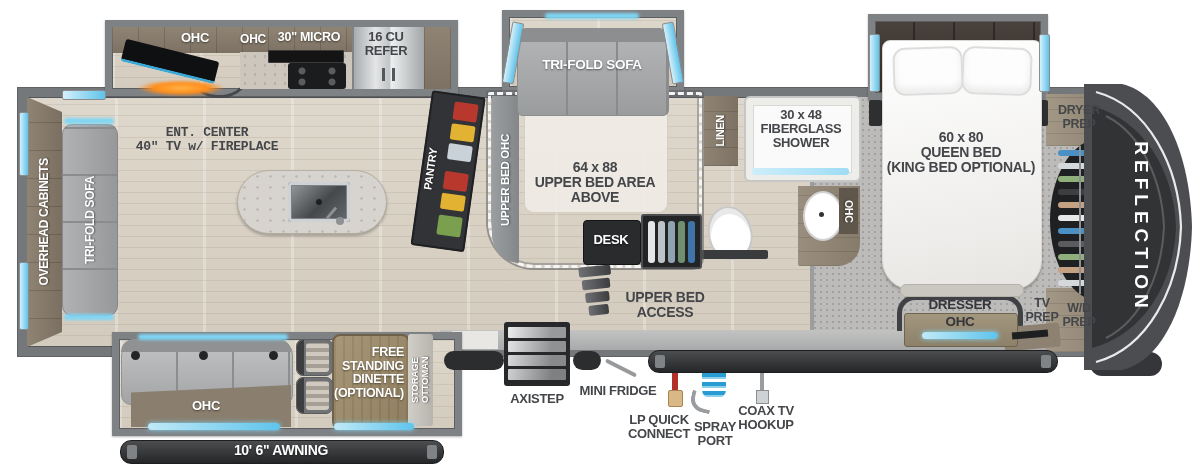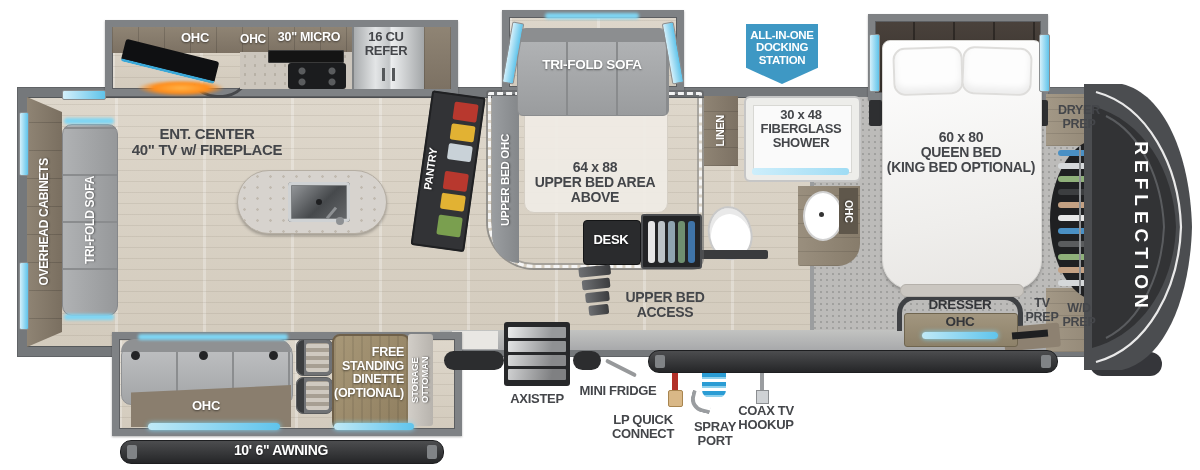--- a/index.html
+++ b/index.html
@@ -71,21 +71,21 @@
   <div class="abs" style="left:268px;top:50px;width:76px;height:13px;background:#141414;border-radius:2px;box-shadow:inset 0 0 0 1px #3a3a3a;z-index:16;"></div>
   <div class="abs" style="left:288px;top:63px;width:58px;height:26px;background:#1b1c1e;border-radius:3px;z-index:16;background-image:radial-gradient(circle at 14px 8px,#5a5c5e 3px,transparent 4px),radial-gradient(circle at 44px 8px,#5a5c5e 3px,transparent 4px),radial-gradient(circle at 14px 19px,#5a5c5e 3px,transparent 4px),radial-gradient(circle at 44px 19px,#5a5c5e 3px,transparent 4px);"></div>
 
   <div class="abs" style="left:352px;top:27px;width:72px;height:62px;background:linear-gradient(90deg,#a9acae,#e3e5e6 30%,#c2c5c7 49%,#eceeef 52%,#9fa2a4);border-left:2px solid #808385;z-index:15;"></div>
   <div class="abs" style="left:382px;top:68px;width:3px;height:13px;background:#55585a;z-index:17;"></div>
   <div class="abs" style="left:392px;top:68px;width:3px;height:13px;background:#55585a;z-index:17;"></div>
   <div class="abs woodband" style="left:424px;top:27px;width:27px;height:62px;z-index:15;"></div>
   <div class="lbl" style="left:350px;top:30px;width:72px;font-size:13px;">16 CU
 REFER</div>
 
-  <div class="lbl" style="left:112px;top:126px;width:190px;font-size:15px;">ENT. CENTER
+  <div class="lbl" style="left:112px;top:126px;width:190px;font-size:13px;font-family:Liberation Mono, monospace;">ENT. CENTER
 40" TV w/ FIREPLACE</div>
 
   <div class="abs" style="left:237px;top:170px;width:148px;height:62px;border-radius:34px;background:#d7d3ce;background-image:radial-gradient(#c1bab0 1.4px,transparent 1.6px);background-size:13px 11px;border:1px solid #b5aea3;box-shadow:0 2px 3px rgba(0,0,0,.25);z-index:8;"></div>
   <div class="abs" style="left:288px;top:182px;width:62px;height:40px;border-radius:4px;background:linear-gradient(135deg,#9ea1a4,#46494c 55%,#6a6d70);box-shadow:inset 0 0 0 3px #cfd2d4,inset 0 0 0 4px #7e8183;z-index:9;"></div>
   <div class="abs" style="left:316px;top:199px;width:6px;height:6px;border-radius:50%;background:#1e1f21;z-index:10;"></div>
   <div class="abs" style="left:330px;top:206px;width:3px;height:14px;background:#8e9194;transform:rotate(40deg);z-index:10;"></div>
   <div class="abs" style="left:336px;top:217px;width:8px;height:8px;border-radius:50%;background:#8e9194;z-index:10;"></div>
 
   <div class="abs" style="left:432px;top:94px;width:54px;height:156px;background:#323336;border-radius:3px;box-shadow:inset 0 0 0 2px #1f2022;transform:rotate(8deg);transform-origin:50% 0;z-index:12;">
     <div class="flexc" style="position:absolute;left:0;top:0;width:20px;height:100%;">
@@ -145,25 +145,20 @@
 SHOWER</div>
   <div class="abs" style="left:708px;top:206px;width:40px;height:50px;background:#ffffff;border:2px solid #c9c9c9;border-radius:50% 50% 46% 46%;box-shadow:inset 0 6px 0 #e9e9e9;transform:rotate(-12deg);z-index:8;"></div>
   <div class="abs" style="left:700px;top:250px;width:68px;height:9px;background:#3a3b3d;border-radius:2px;z-index:9;"></div>
   <div class="abs" style="left:798px;top:186px;width:62px;height:80px;background:repeating-linear-gradient(0deg,rgba(0,0,0,.1) 0 1px,transparent 1px 14px),linear-gradient(90deg,#9a8f7e,#877c6b);border-radius:0 0 22px 2px;z-index:8;"></div>
   <div class="abs" style="left:803px;top:191px;width:36px;height:46px;background:#ffffff;border:2px solid #d2d2d2;border-radius:50%;z-index:9;"></div>
   <div class="abs" style="left:819px;top:212px;width:5px;height:5px;border-radius:50%;background:#333;z-index:10;"></div>
   <div class="abs flexc" style="left:839px;top:188px;width:19px;height:46px;background:#5f574b;z-index:10;">
     <span class="lblw vcw" style="position:static;font-size:10.5px;">OHC</span>
   </div>
 
-  <div class="callout" style="left:746px;top:24px;width:72px;height:60px;clip-path:polygon(0 0,100% 0,100% 73%,50% 100%,0 73%);">
-    <div class="lblw" style="position:static;display:block;padding-top:5px;font-size:11.5px;text-shadow:none;">ALL-IN-ONE
-DOCKING
-STATION</div>
-  </div>
 
   <div class="slide" style="left:868px;top:14px;width:180px;height:86px;box-sizing:border-box;background:repeating-linear-gradient(90deg,transparent 0 38px,rgba(0,0,0,.35) 38px 40px),linear-gradient(#4a423c,#352f2a);"></div>
   <div class="win" style="left:869px;top:34px;width:9px;height:56px;"></div>
   <div class="win" style="left:1039px;top:34px;width:9px;height:56px;"></div>
   <div class="abs" style="left:869px;top:100px;width:13px;height:26px;background:#2e2f31;border-radius:2px;z-index:12;"></div>
   <div class="abs" style="left:1035px;top:100px;width:13px;height:26px;background:#2e2f31;border-radius:2px;z-index:12;"></div>
   <div class="abs" style="left:882px;top:40px;width:158px;height:248px;background:linear-gradient(170deg,#ffffff,#efeeec 70%,#e7e5e2);border:1px solid #d8d7d4;border-radius:8px 8px 30px 30px;box-shadow:0 2px 3px rgba(0,0,0,.25);z-index:13;"></div>
   <div class="abs" style="left:893px;top:47px;width:66px;height:44px;background:#fdfdfd;border:2px solid #dedddb;border-radius:12px;transform:rotate(-2deg);box-shadow:inset 0 -5px 7px rgba(0,0,0,.07);z-index:14;"></div>
   <div class="abs" style="left:962px;top:47px;width:66px;height:44px;background:#fdfdfd;border:2px solid #dedddb;border-radius:12px;transform:rotate(2deg);box-shadow:inset 0 -5px 7px rgba(0,0,0,.07);z-index:14;"></div>
   <div class="lbl" style="left:884px;top:130px;width:154px;font-size:14px;">60 x 80
@@ -216,21 +211,21 @@
     <div style="position:absolute;left:4px;top:33px;width:58px;height:11px;background:linear-gradient(100deg,#d8d9da,#88898b 75%);border-radius:1px;"></div>
     <div style="position:absolute;left:4px;top:47px;width:58px;height:11px;background:linear-gradient(100deg,#cfd0d1,#7f8082 75%);border-radius:1px;"></div>
   </div>
   <div class="lbl" style="left:495px;top:392px;width:84px;font-size:13px;">AXISTEP</div>
 
   <div class="abs" style="left:604px;top:366px;width:34px;height:4px;background:#97999b;border-radius:2px;transform:rotate(27deg);z-index:29;"></div>
   <div class="lbl" style="left:566px;top:384px;width:104px;font-size:13px;">MINI FRIDGE</div>
 
   <div class="abs" style="left:672px;top:360px;width:6px;height:32px;background:#b23129;z-index:29;"></div>
   <div class="abs" style="left:668px;top:390px;width:13px;height:15px;background:#d9b887;border:1px solid #a8854f;border-radius:2px;z-index:29;"></div>
-  <div class="lbl" style="left:600px;top:413px;width:86px;font-size:13px;">LP QUICK
+  <div class="lbl" style="left:616px;top:413px;width:86px;font-size:13px;">LP QUICK
 CONNECT</div>
 
   <div class="abs" style="left:702px;top:364px;width:24px;height:34px;background:repeating-linear-gradient(180deg,#2a9cd4 0 4px,#8ed0ec 4px 6px,transparent 6px 9px);border-radius:8px;z-index:29;"></div>
   <div class="abs" style="left:690px;top:392px;width:18px;height:16px;border-left:4px solid #9a9da0;border-bottom:4px solid #9a9da0;border-radius:0 0 0 14px;transform:rotate(14deg);z-index:29;"></div>
   <div class="lbl" style="left:684px;top:420px;width:62px;font-size:13px;">SPRAY
 PORT</div>
 
   <div class="abs" style="left:760px;top:362px;width:4px;height:30px;background:#9a9da0;z-index:29;"></div>
   <div class="abs" style="left:756px;top:390px;width:11px;height:12px;background:#cfd2d5;border:1px solid #8b8e91;z-index:29;"></div>
   <div class="lbl" style="left:728px;top:404px;width:76px;font-size:13px;">COAX TV

